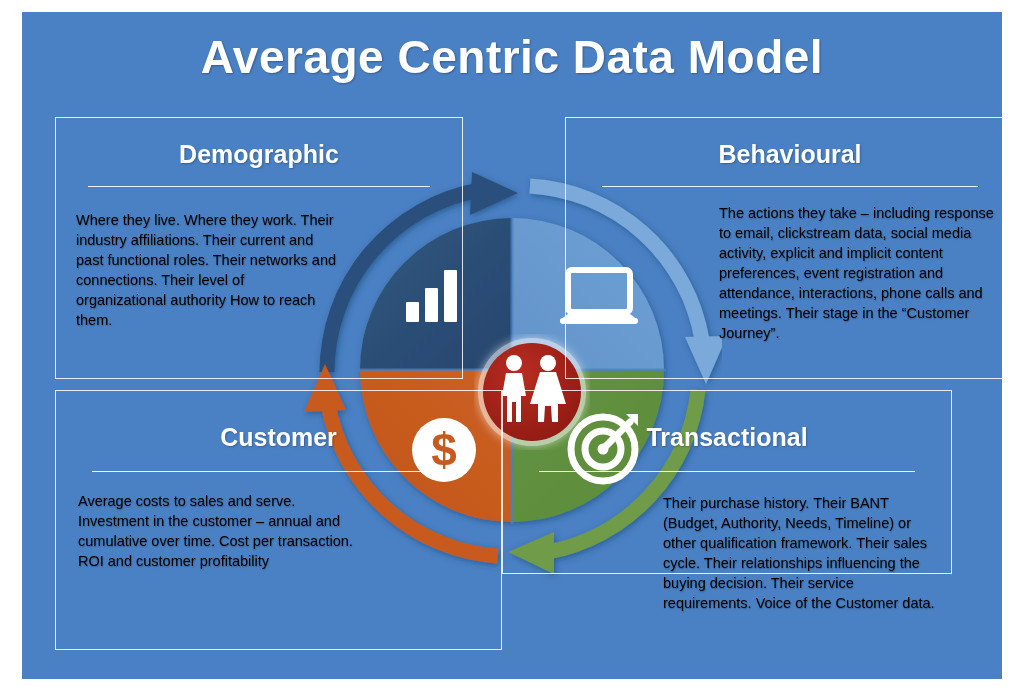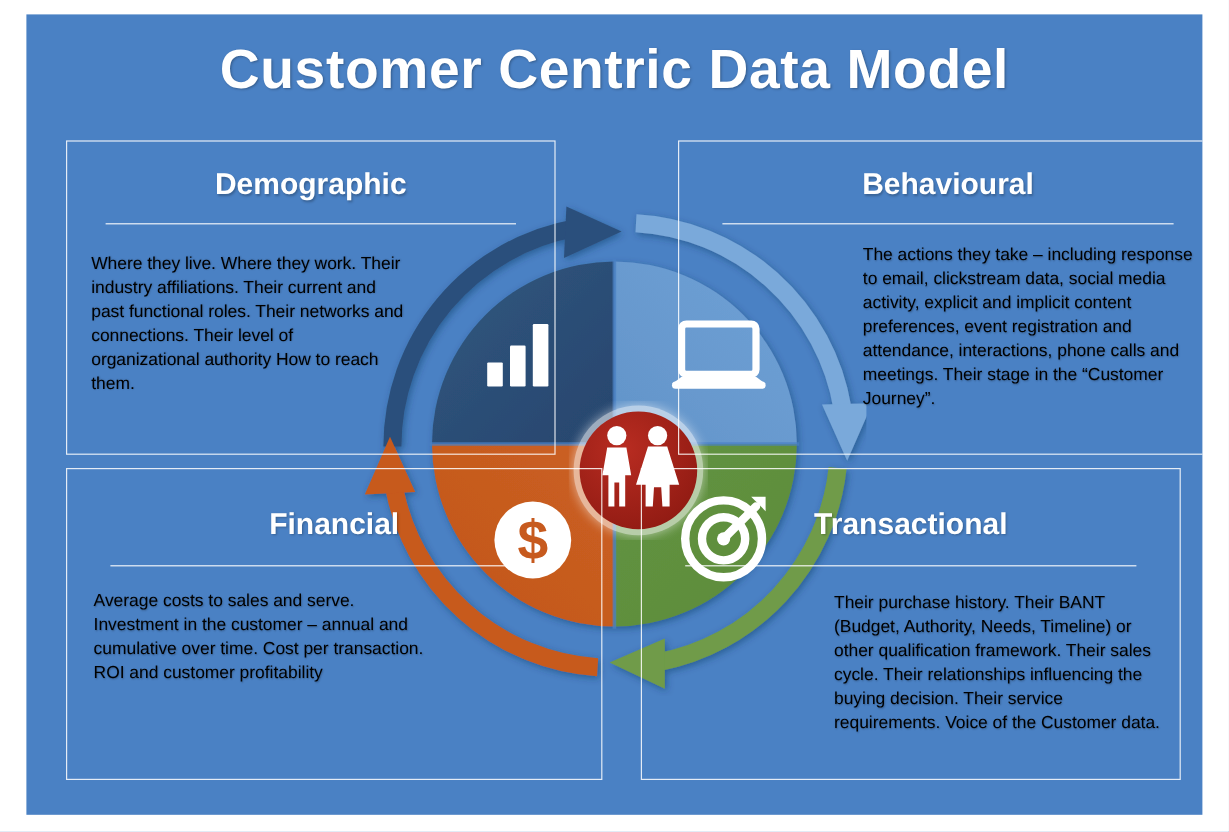--- a/index.html
+++ b/index.html
@@ -41,21 +41,21 @@
 
   
   .panel {
     position: absolute;
     border: 1px solid rgba(255,255,255,0.85);
     box-sizing: border-box;
   }
   #panel-demographic { left: 33px;  top: 105px; width: 408px; height: 262px; }
   #panel-behavioural { left: 495px; top: 105px; width: 450px; height: 262px; margin-left: 48px; }
   #panel-financial   { left: 33px;  top: 378px; width: 447px; height: 260px; }
-  #panel-transactional { left: 512px; top: 378px; width: 450px; height: 260px; }
+  #panel-transactional { left: 480px; top: 378px; width: 450px; height: 184px; }
 
   .panel-heading {
     position: absolute;
     width: 100%;
     text-align: center;
     color: #ffffff;
     font-size: 25px;
     font-weight: bold;
     text-shadow: 1px 1px 2px rgba(0,0,0,0.25);
   }
@@ -101,21 +101,21 @@
     top: 322px;
     width: 116px;
     height: 116px;
   }
 </style>
 </head>
 <body>
 
 <div id="slide">
 
-  <div id="title">Customer Centric Data Model</div>
+  <div id="title">Average Centric Data Model</div>
 
   <svg id="wheel" viewBox="0 0 420 420" xmlns="http://www.w3.org/2000/svg">
     <defs>
       <filter id="softshadow" x="-30%" y="-30%" width="160%" height="160%">
         <feDropShadow dx="1.5" dy="2" stdDeviation="3" flood-color="#11325c" flood-opacity="0.45"></feDropShadow>
       </filter>
       <filter id="hubglow" x="-60%" y="-60%" width="220%" height="220%">
         <feGaussianBlur stdDeviation="7" result="b"></feGaussianBlur>
         <feMerge>
             <feMergeNode in="b"></feMergeNode>
@@ -239,21 +239,21 @@
     <div class="panel-body" id="body-demographic">Where they live. Where they work. Their industry affiliations. Their current and past functional roles. Their networks and  connections. Their level of organizational authority  How to reach them.</div>
   </div>
 
   <div class="panel" id="panel-behavioural">
     <div class="panel-heading heading-top">Behavioural</div>
     <div class="panel-rule rule-top"></div>
     <div class="panel-body" id="body-behavioural">The actions they take – including response to email, clickstream data, social media activity, explicit and implicit content preferences, event registration and attendance, interactions, phone calls  and meetings. Their stage in the “Customer Journey”.</div>
   </div>
 
   <div class="panel" id="panel-financial">
-    <div class="panel-heading heading-bot">Financial</div>
+    <div class="panel-heading heading-bot">Customer</div>
     <div class="panel-rule rule-bot"></div>
     <div class="panel-body" id="body-financial">Average costs to sales and serve. Investment in the customer – annual and cumulative over time. Cost per transaction.  ROI and customer profitability</div>
   </div>
 
   <div class="panel" id="panel-transactional">
     <div class="panel-heading heading-bot">Transactional</div>
     <div class="panel-rule rule-bot"></div>
     <div class="panel-body" id="body-transactional">Their purchase history.  Their BANT (Budget, Authority, Needs, Timeline) or other qualification framework. Their sales cycle.  Their relationships influencing the buying decision.  Their service requirements. Voice of the Customer data.</div>
   </div>
 

